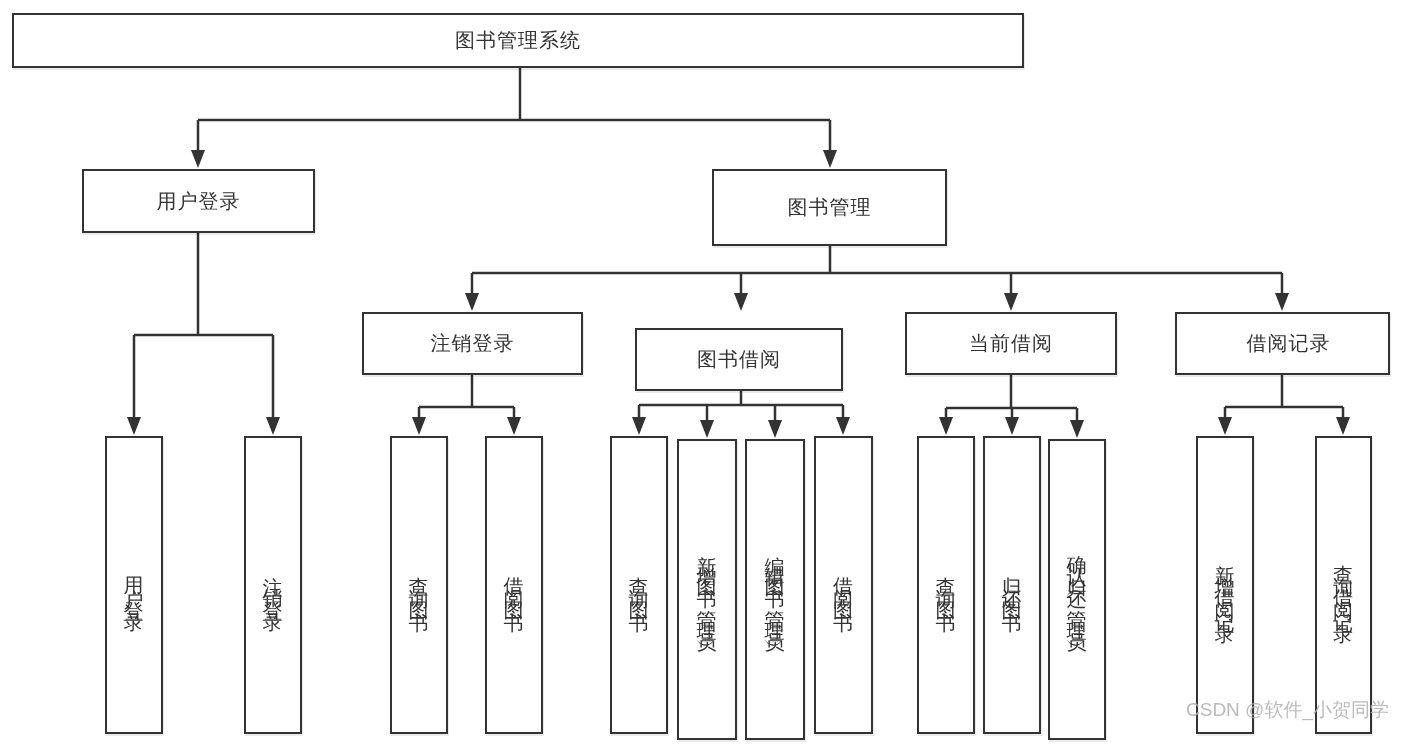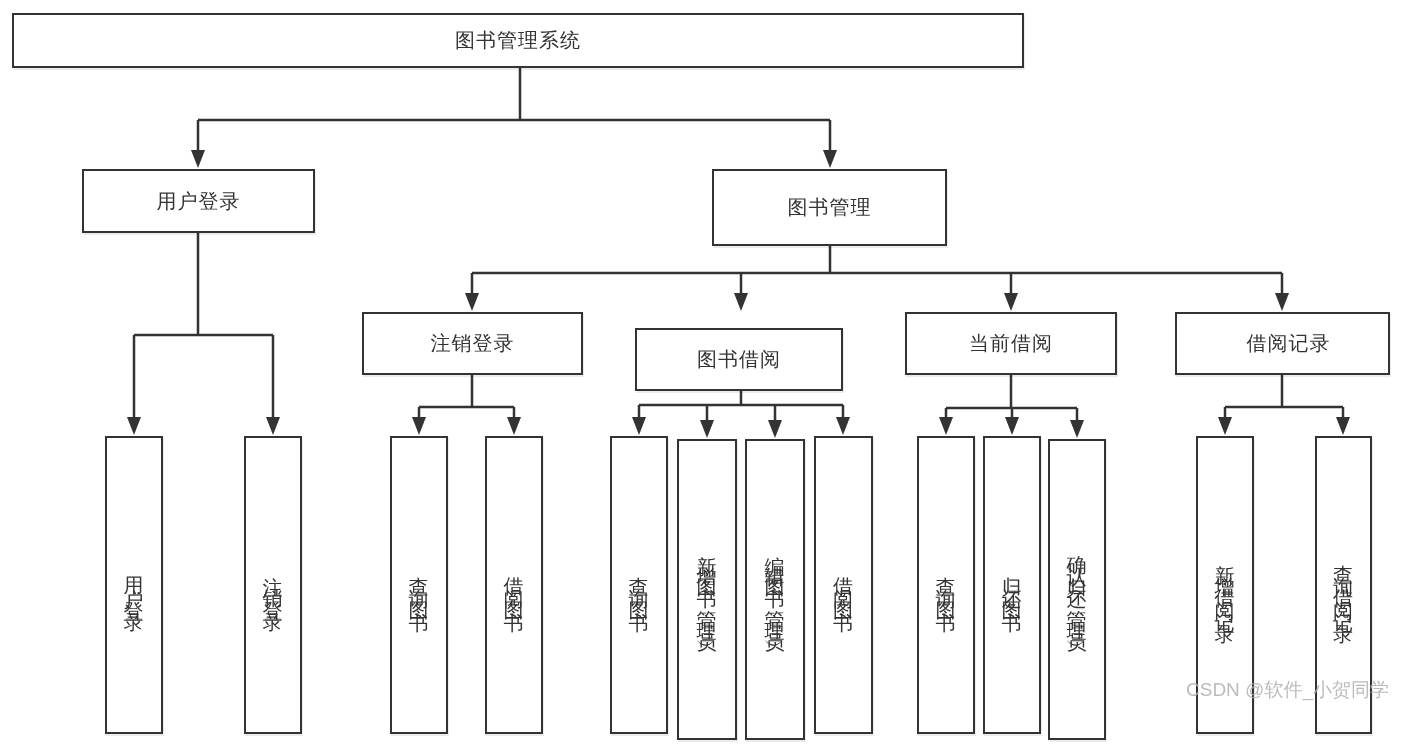--- a/index.html
+++ b/index.html
@@ -34,21 +34,21 @@
     display:flex;align-items:center;justify-content:center;
     font-size:20px;
     line-height:1;
     letter-spacing:12px;
     z-index:2;
     box-shadow:1px 2px 0 rgba(0,0,0,0.08);
   }
   .vbox.long{letter-spacing:11px;}
   #watermark{
     position:absolute;
-    left:1186px;top:677px;
+    left:1186px;top:697px;
     font-size:19px;
     color:rgba(175,175,175,0.85);
     white-space:nowrap;
     z-index:3;
   }
 </style>
 </head>
 <body>
 
 <div id="canvas">

